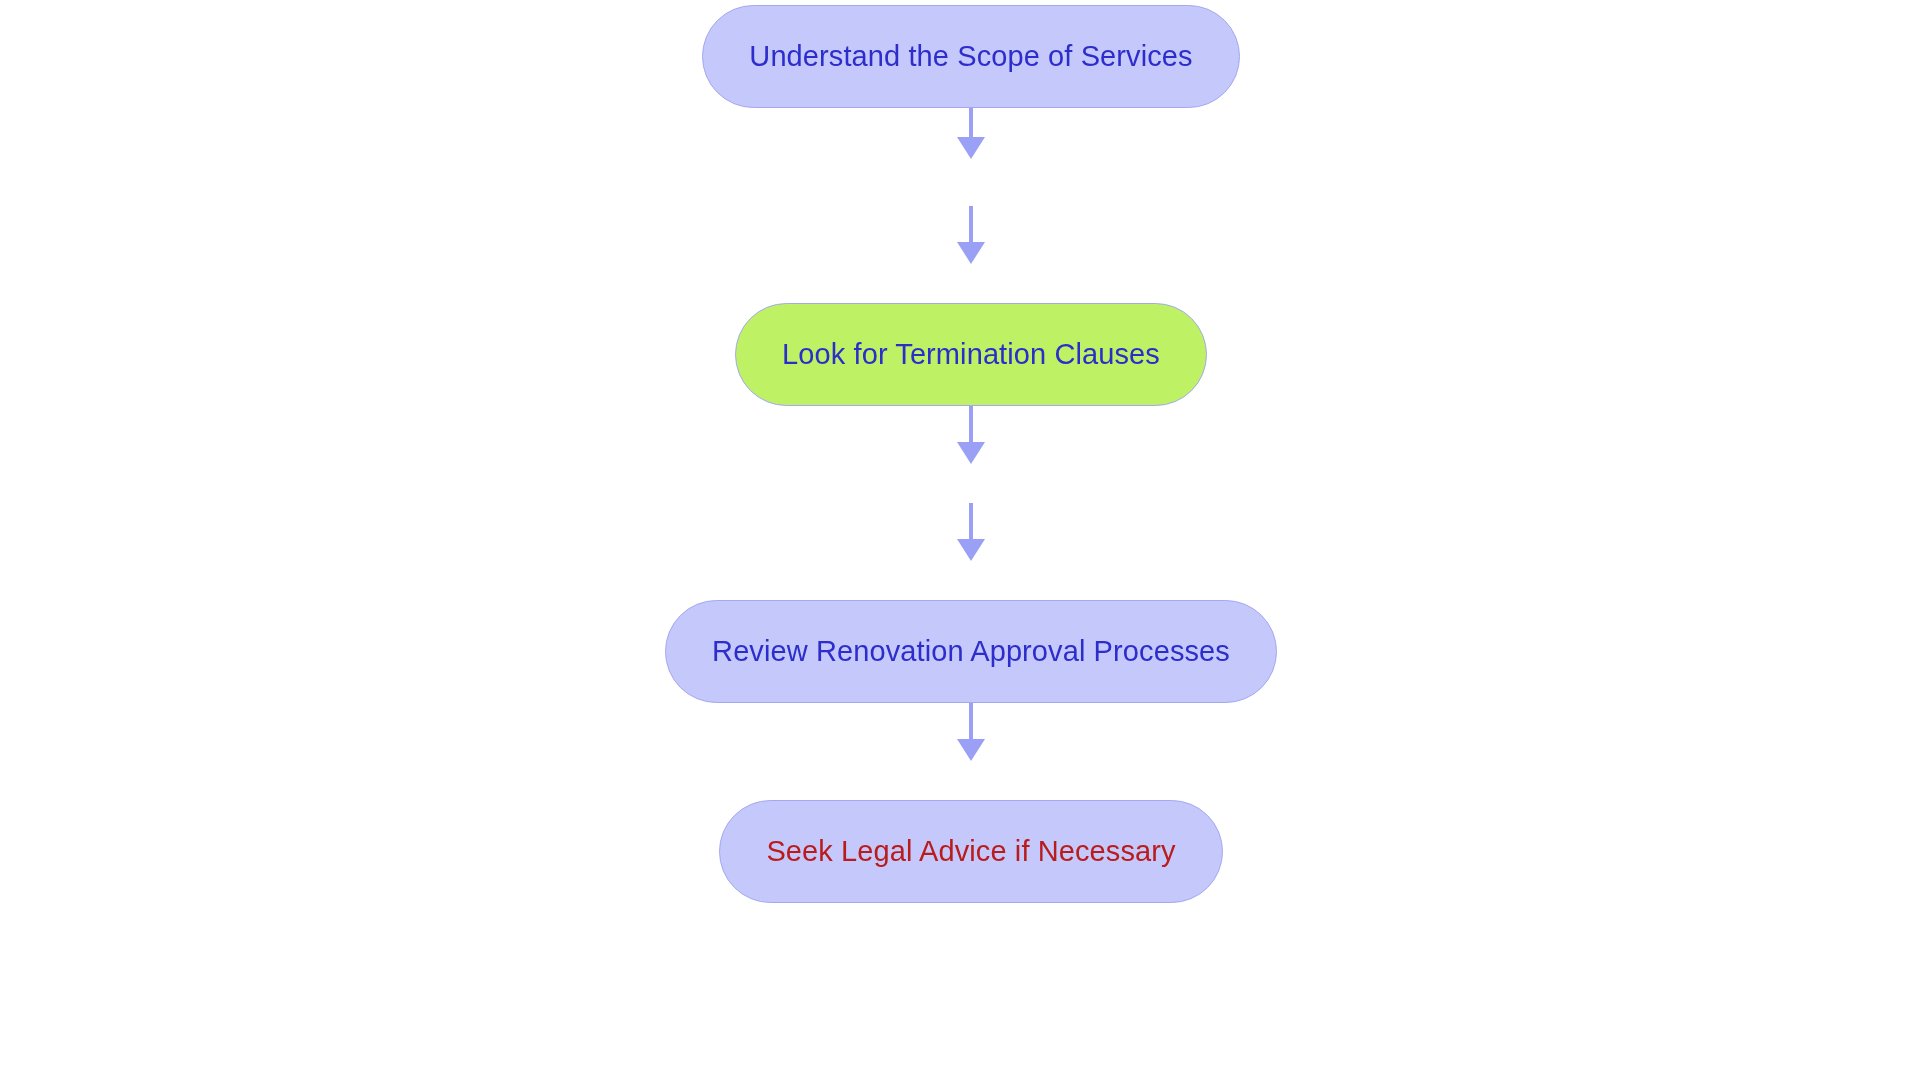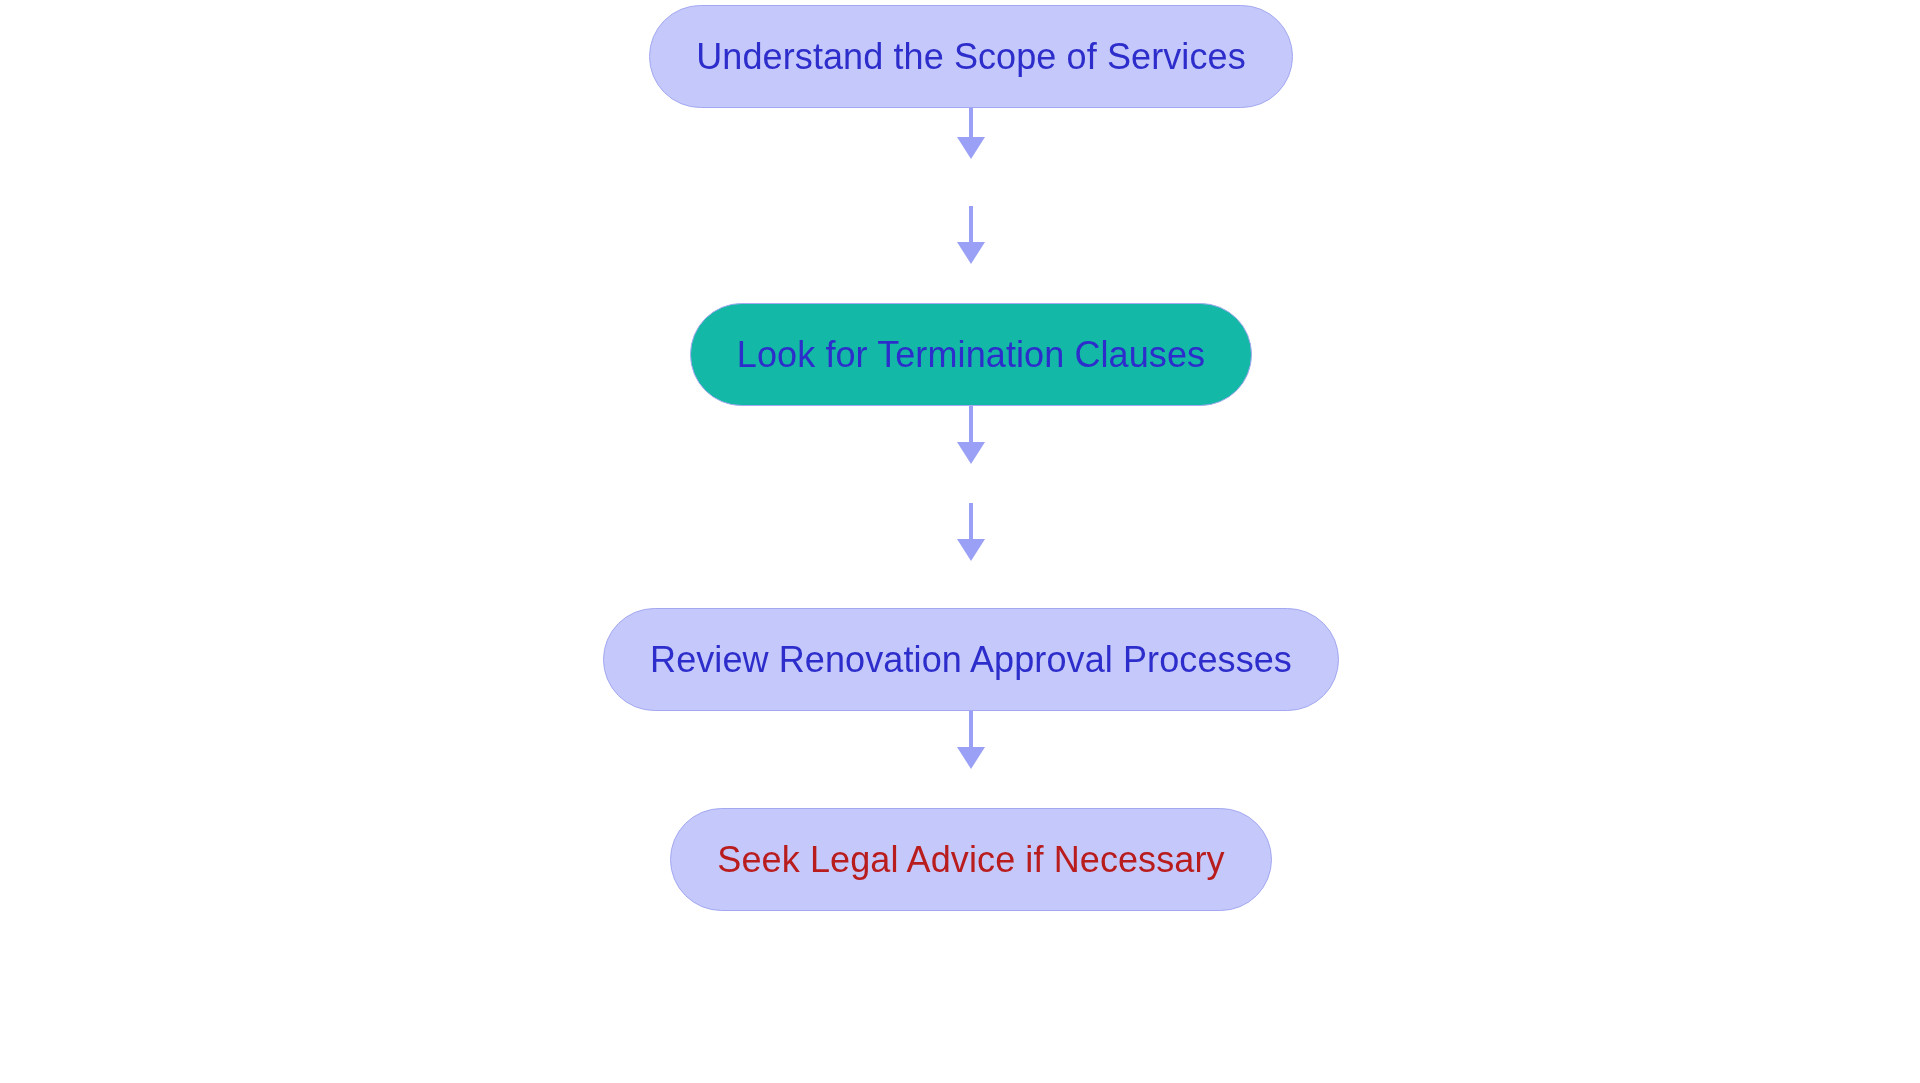--- a/index.html
+++ b/index.html
@@ -35,21 +35,21 @@
     border: 1.5px solid #a3a8f0;
     border-radius: 9999px;
     display: flex;
     align-items: center;
     justify-content: center;
     padding: 0 46px;
     flex: 0 0 auto;
   }
   .node-label {
     color: #2d2dcc;
-    font-size: 36px;
+    font-size: 29px;
     font-weight: 400;
     line-height: 1;
     white-space: nowrap;
     letter-spacing: 0.1px;
   }
   
   .node-offset {
     position: relative;
     left: 11px;
   }
@@ -115,38 +115,38 @@
     </div>
     <div class="spacer-extra-1"></div>
 
 
     <div class="connector gap-2">
       <span class="stem" style="background: rgb(154, 160, 245);"></span>
       <span class="head" style="border-top-color: rgb(154, 160, 245);"></span>
     </div>
     <div class="spacer-extra-2"></div>
 
-    <div class="node node-offset" style="background: #14b8a6; border-color: rgb(163, 168, 240);">
+    <div class="node node-offset" style="background: #bef264; border-color: rgb(163, 168, 240);">
       <span class="node-label" style="color: rgb(45, 45, 204);">Look for Termination Clauses</span>
     </div>
 
     <div class="connector gap-3">
       <span class="stem" style="background: rgb(154, 160, 245);"></span>
       <span class="head" style="border-top-color: rgb(154, 160, 245);"></span>
     </div>
     <div class="spacer-extra-3"></div>
 
 
     <div class="connector gap-4">
       <span class="stem" style="background: rgb(154, 160, 245);"></span>
       <span class="head" style="border-top-color: rgb(154, 160, 245);"></span>
     </div>
     <div class="spacer-extra-4"></div>
 
-    <div class="node node-offset" style="background: rgb(197, 200, 250); border-color: rgb(163, 168, 240); margin-top: 8px;">
+    <div class="node node-offset" style="background: rgb(197, 200, 250); border-color: rgb(163, 168, 240);">
       <span class="node-label" style="color: rgb(45, 45, 204);">Review Renovation Approval Processes</span>
     </div>
 
     <div class="connector gap-5">
       <span class="stem" style="background: rgb(154, 160, 245);"></span>
       <span class="head" style="border-top-color: rgb(154, 160, 245);"></span>
     </div>
     <div class="spacer-extra-5"></div>
 
     <div class="node node-offset" style="background: rgb(197, 200, 250); border-color: rgb(163, 168, 240);">

